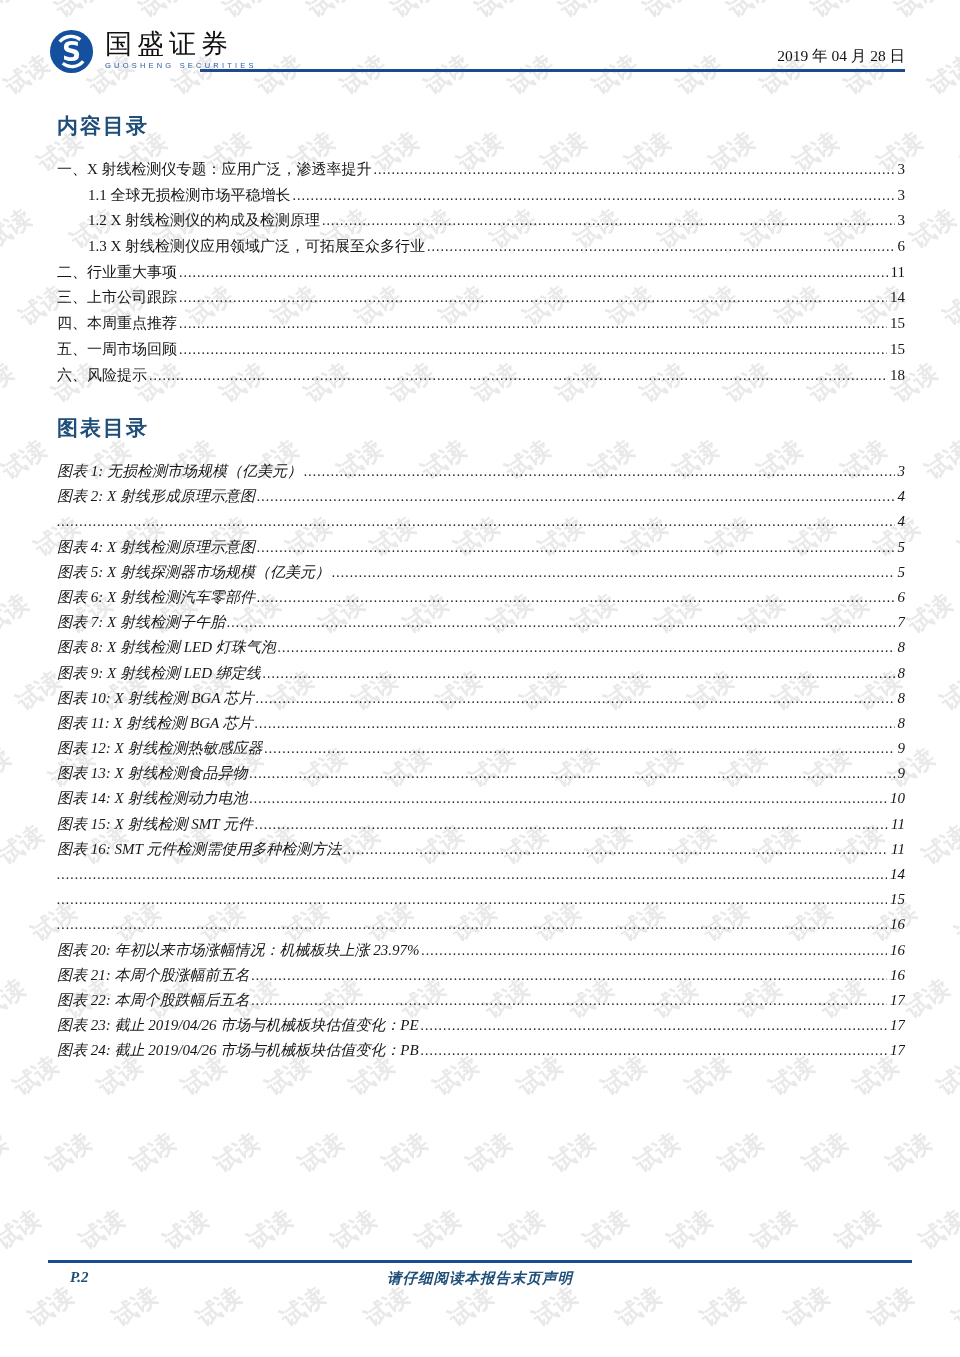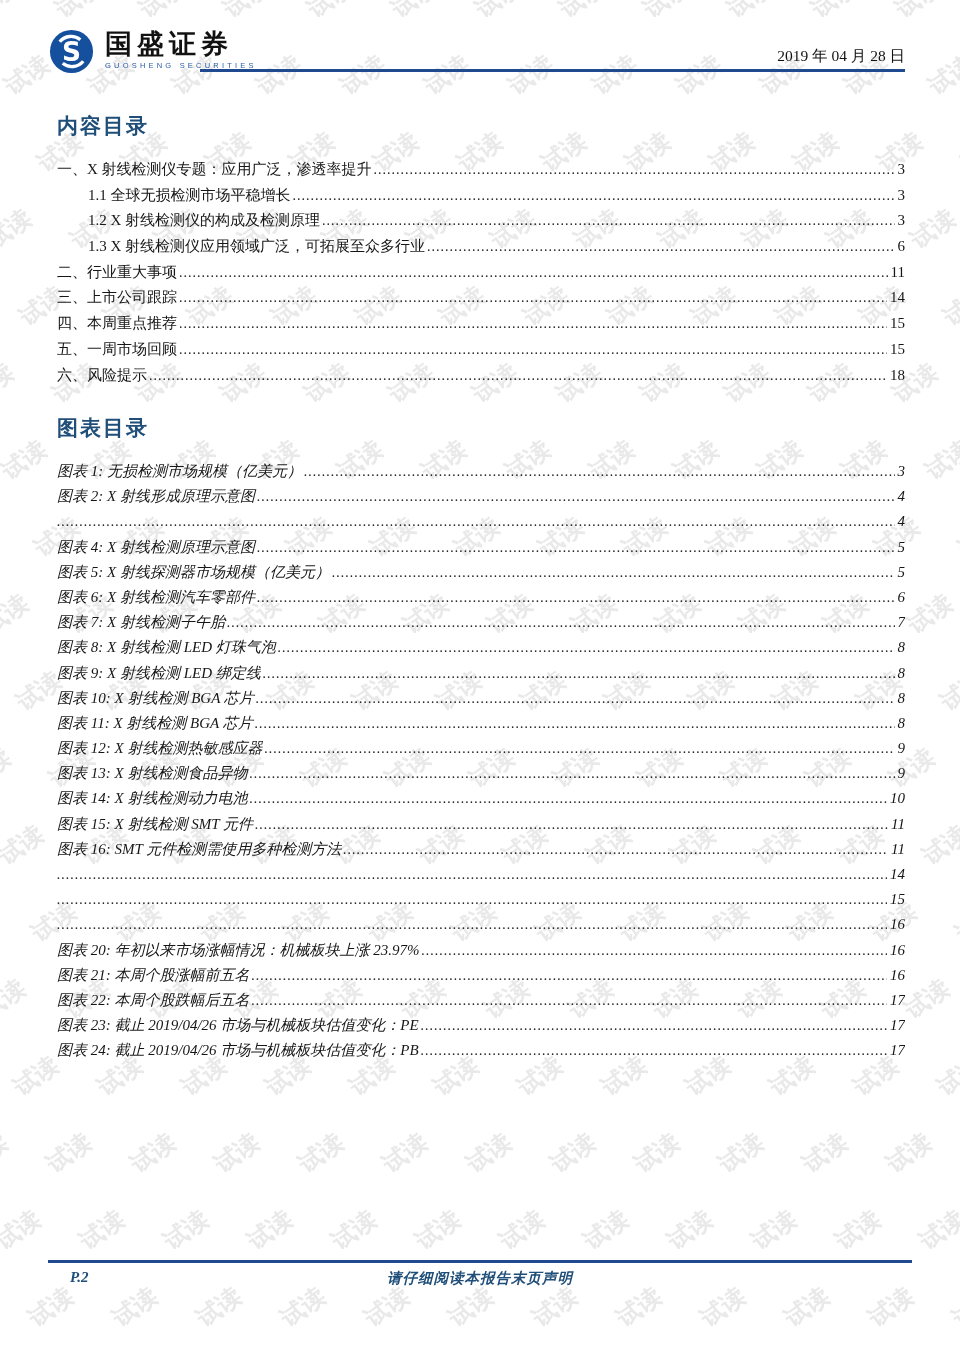--- a/index.html
+++ b/index.html
@@ -18,21 +18,21 @@
     font-size:24px;font-weight:bold;
     color:#e9e9e9;
     transform:rotate(-36deg);
     white-space:nowrap;
     user-select:none;
   }
   
   .header{position:absolute;left:48px;top:28px;right:55px;height:48px;z-index:1;}
   .logo-wrap{position:absolute;left:0;top:0;width:47px;height:47px;}
   .brand-block{position:absolute;left:57px;top:1px;}
-  .brand{font-size:27px;font-weight:bold;letter-spacing:5px;color:#111;line-height:30px;font-family:"Liberation Serif",serif;}
+  .brand{font-size:27px;font-weight:normal;letter-spacing:5px;color:#111;line-height:30px;font-family:"Liberation Serif",serif;}
   .brand-sub{font-size:7.5px;letter-spacing:3.2px;color:#2a5caa;font-family:"Liberation Sans","DejaVu Sans",sans-serif;margin-top:2px;}
   .header-date{position:absolute;right:0;top:18px;font-size:15.5px;color:#111;margin-left:6px;}
   .header-rule{position:absolute;left:200px;right:55px;top:69px;height:3px;background:#1f4a8f;z-index:1;}
   
   .section{position:absolute;left:57px;width:848px;z-index:1;}
   #toc-section{top:112px;}
   #figures-section{top:414px;}
   .section-title{
     font-size:21px;font-weight:bold;color:#1f4e79;
     margin:0 0 17px 0;letter-spacing:2px;

